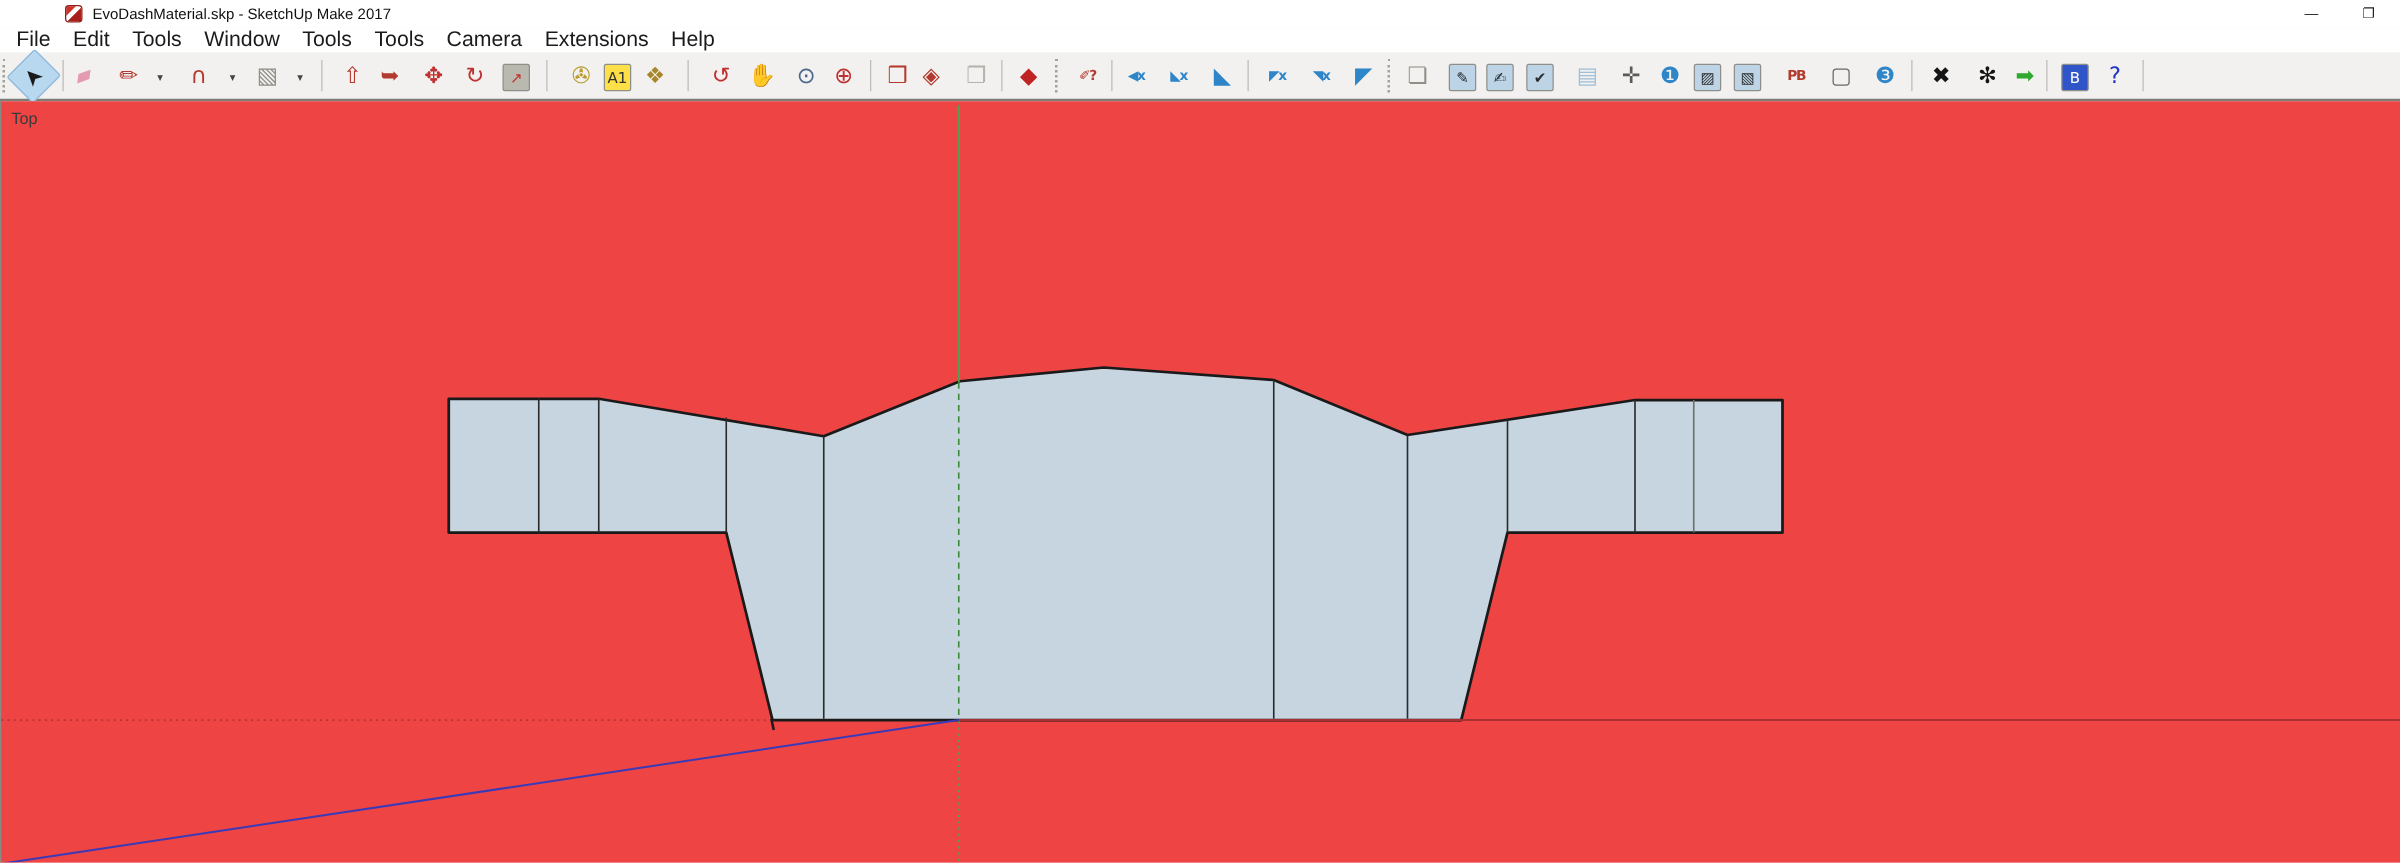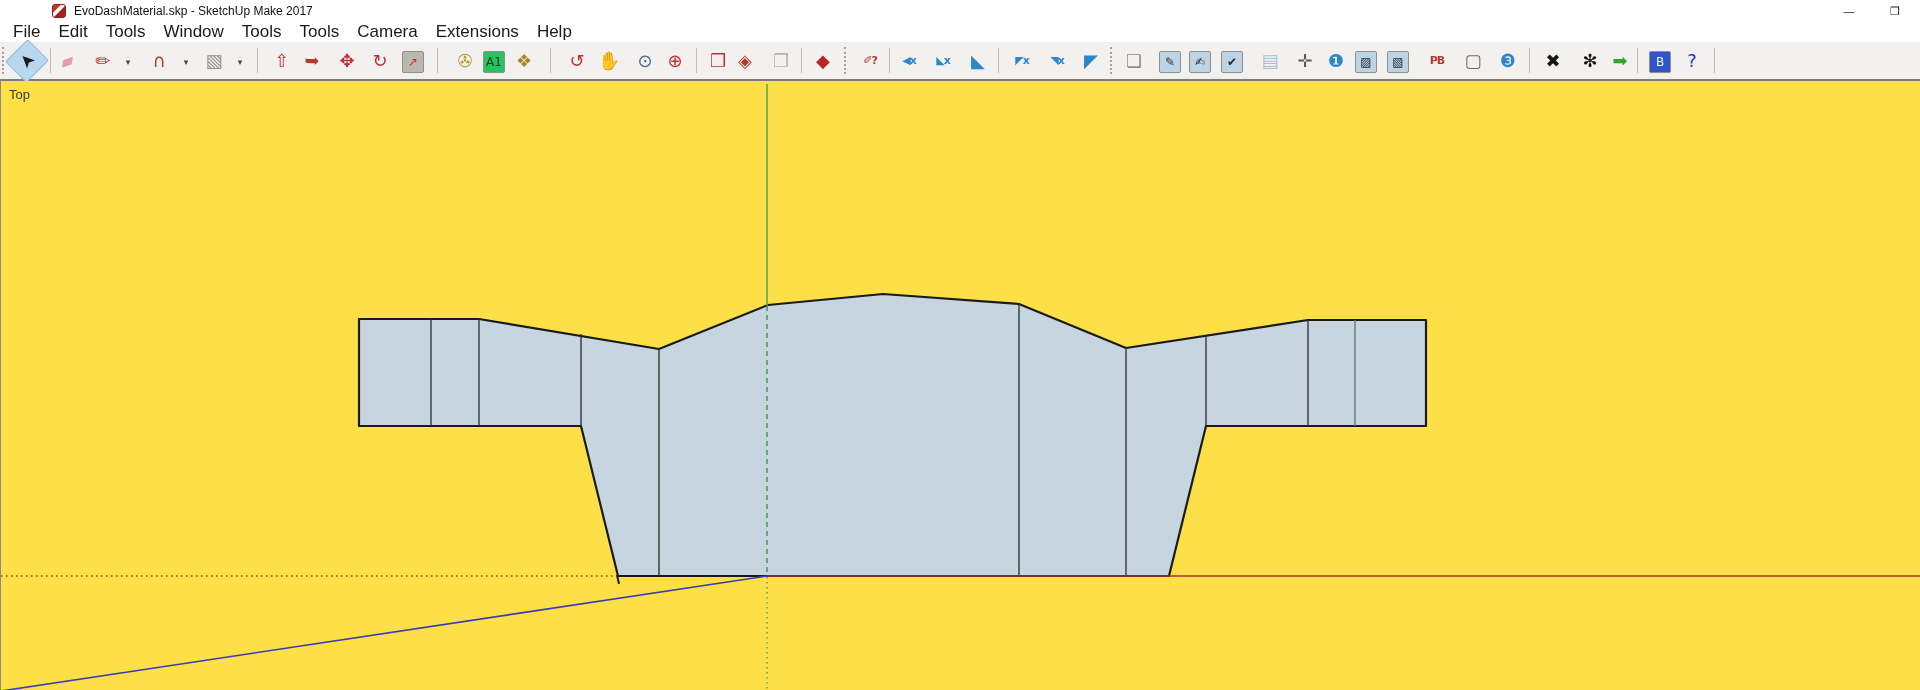--- a/index.html
+++ b/index.html
@@ -55,21 +55,21 @@
   }
   .tb-dropdown{
     position:absolute;top:14px;width:12px;height:12px;line-height:12px;
     text-align:center;font-size:9px;color:#444;cursor:default;
   }
   .tb-sep{position:absolute;top:6px;width:1px;height:25px;background:#bdbcb8;}
   .tb-grip{position:absolute;top:5px;width:0;height:27px;border-left:2px dotted #a2a29c;}
   
   .viewport{
     position:absolute;top:81px;left:0;width:1920px;height:609px;
-    background:#fde047;border-left:1px solid #8a8a86;box-sizing:border-box;
+    background:#ef4444;border-left:1px solid #8a8a86;box-sizing:border-box;
   }
   .viewport svg{position:absolute;top:0;left:0;display:block;}
   .view-label{
     position:absolute;top:6px;left:8px;font-size:13px;color:#3a3a3a;
   }
 </style>
 </head>
 <body>
 
 <div class="titlebar">
@@ -106,21 +106,21 @@
     <div class="tb-tool" style="left: 199px; color: rgb(143, 143, 134);">▧</div>
     <div class="tb-dropdown" style="left: 234px;">▾</div>
     <div class="tb-sep" style="left: 257px;"></div>
     <div class="tb-tool" style="left: 267px; color: rgb(179, 58, 46);">⇧</div>
     <div class="tb-tool" style="left: 297px; color: rgb(179, 58, 46);">➥</div>
     <div class="tb-tool" style="left: 332px; color: rgb(192, 48, 48);">✥</div>
     <div class="tb-tool" style="left: 365px; color: rgb(192, 48, 48);">↻</div>
     <div class="tb-tool boxed" style="left: 402px; color: rgb(192, 48, 48); background: rgb(185, 185, 176);">↗</div>
     <div class="tb-sep" style="left: 437px;"></div>
     <div class="tb-tool" style="left: 450px; color: rgb(184, 154, 46);">✇</div>
-    <div class="tb-tool boxed" style="left: 483px; color: rgb(51, 51, 51); background: #22c55e;">A1</div>
+    <div class="tb-tool boxed" style="left: 483px; color: rgb(51, 51, 51); background: #fde047;">A1</div>
     <div class="tb-tool" style="left: 509px; color: rgb(168, 134, 42);">❖</div>
     <div class="tb-sep" style="left: 550px;"></div>
     <div class="tb-tool" style="left: 562px; color: rgb(192, 48, 48);">↺</div>
     <div class="tb-tool" style="left: 595px; color: rgb(217, 185, 140);">✋</div>
     <div class="tb-tool" style="left: 630px; color: rgb(72, 104, 143);">⊙</div>
     <div class="tb-tool" style="left: 660px; color: rgb(192, 48, 48);">⊕</div>
     <div class="tb-sep" style="left: 696px;"></div>
     <div class="tb-tool" style="left: 703px; color: rgb(179, 58, 46);">❒</div>
     <div class="tb-tool" style="left: 730px; color: rgb(179, 58, 46);">◈</div>
     <div class="tb-tool" style="left: 766px; color: rgb(179, 179, 171);">❐</div>

